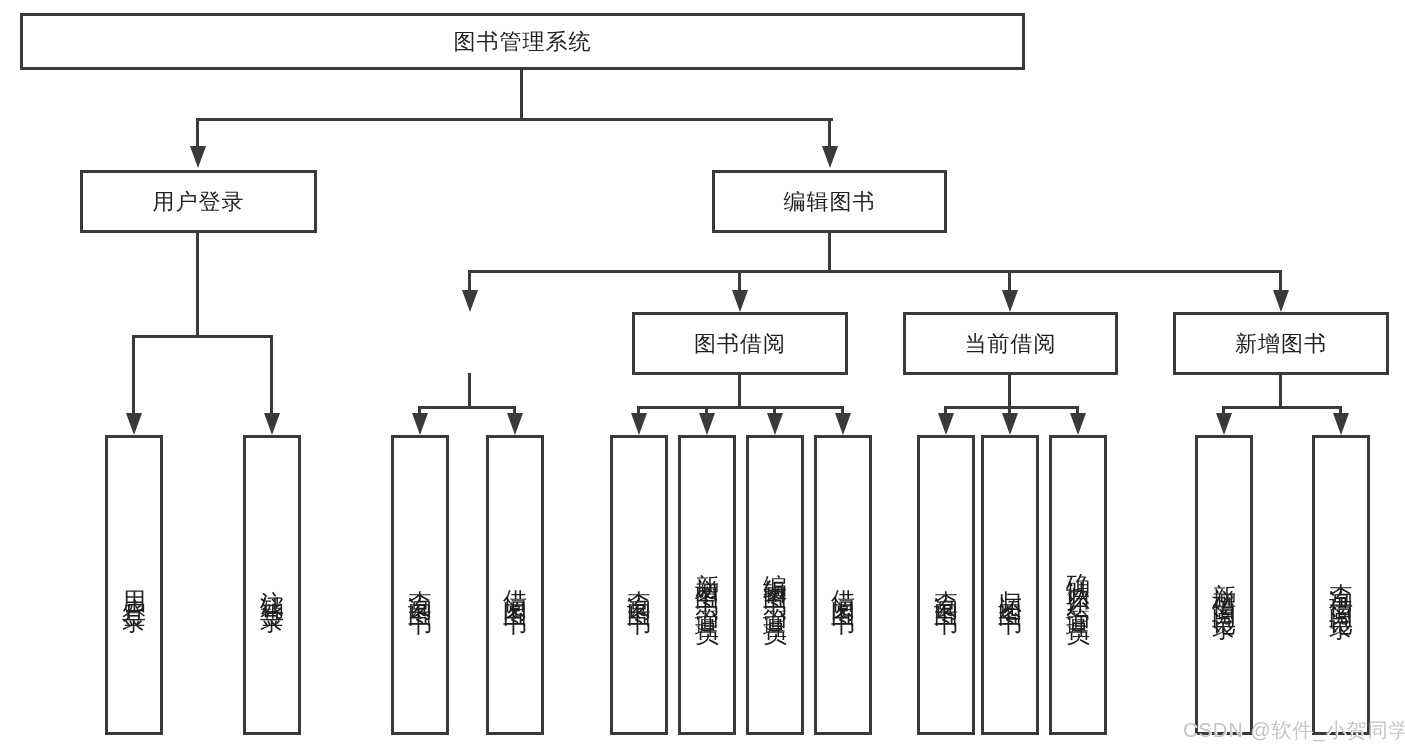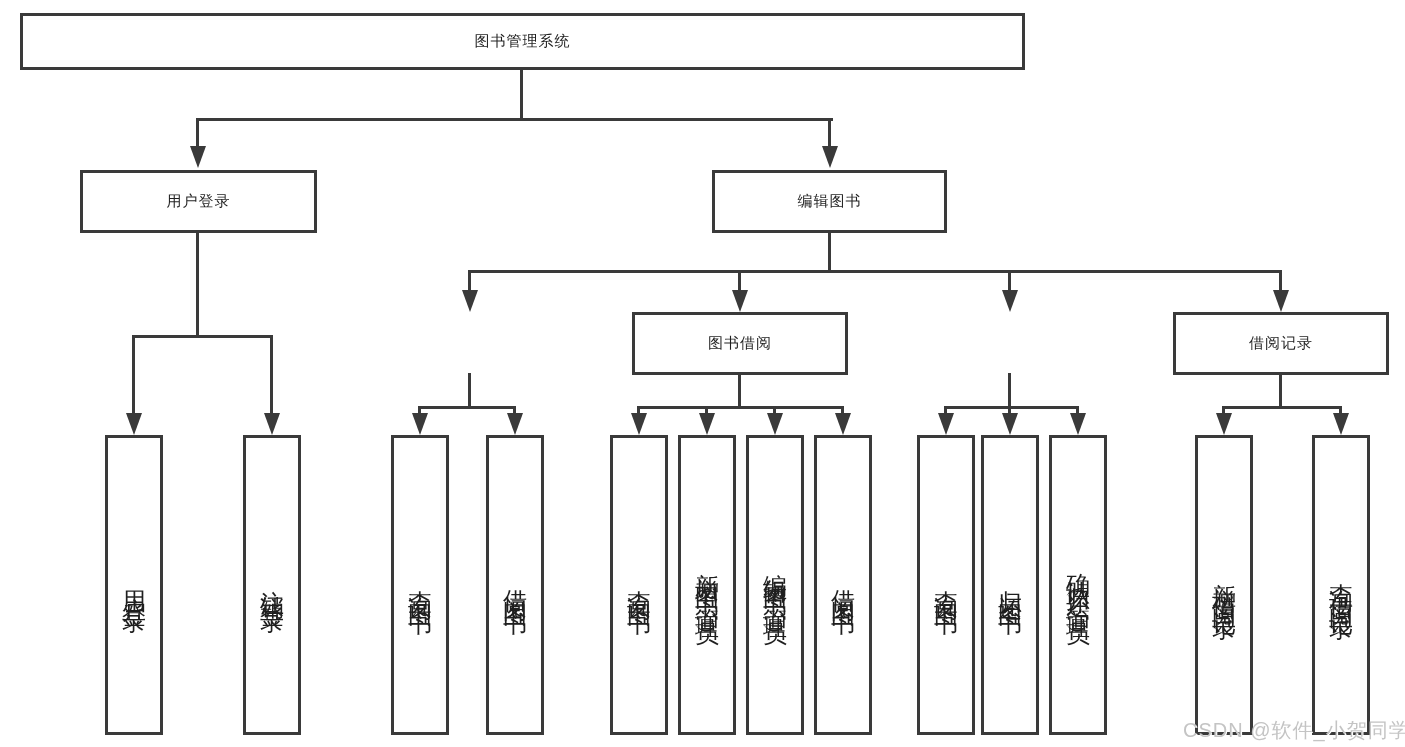--- a/index.html
+++ b/index.html
@@ -17,21 +17,21 @@
   }
   .box {
     position: absolute;
     box-sizing: border-box;
     background: #ffffff;
     border: 3px solid #3a3a3a;
     display: flex;
     align-items: center;
     justify-content: center;
     color: #1f1f1f;
-    font-size: 15px;
+    font-size: 22px;
     letter-spacing: 1px;
   }
   .vbox {
     position: absolute;
     box-sizing: border-box;
     background: #ffffff;
     border: 3px solid #3a3a3a;
     top: 435px;
     width: 58px;
     height: 300px;
@@ -115,22 +115,25 @@
   <div class="vline" style="left:738px; top:270px; height:26px;"></div>
   <div class="arrow" style="left:732px; top:290px;"></div>
   <div class="vline" style="left:1008px; top:270px; height:26px;"></div>
   <div class="arrow" style="left:1002px; top:290px;"></div>
   <div class="vline" style="left:1279px; top:270px; height:26px;"></div>
   <div class="arrow" style="left:1273px; top:290px;"></div>
 
   <div class="box" style="left:632px; top:312px; width:216px; height:63px;align-items:center;">
     <span>图书借阅</span>
   </div>
+  <div class="box" style="left:903px; top:312px; width:215px; height:63px;">
+    <span>当前借阅</span>
+  </div>
   <div class="box" style="left:1173px; top:312px; width:216px; height:63px;">
-    <span>借阅记录</span>
+    <span>新增图书</span>
   </div>
 
   <div class="vline" style="left:468px; top:373px; height:35px;"></div>
   <div class="hline" style="left:418px; top:406px; width:98px;"></div>
   <div class="vline" style="left:418px; top:406px; height:14px;"></div>
   <div class="arrow" style="left:412px; top:413px;"></div>
   <div class="vline" style="left:513px; top:406px; height:14px;"></div>
   <div class="arrow" style="left:507px; top:413px;"></div>
 
   <div class="vline" style="left:738px; top:373px; height:35px;"></div>

